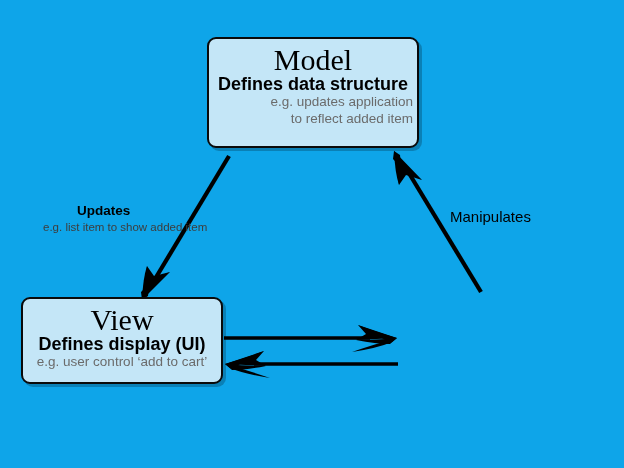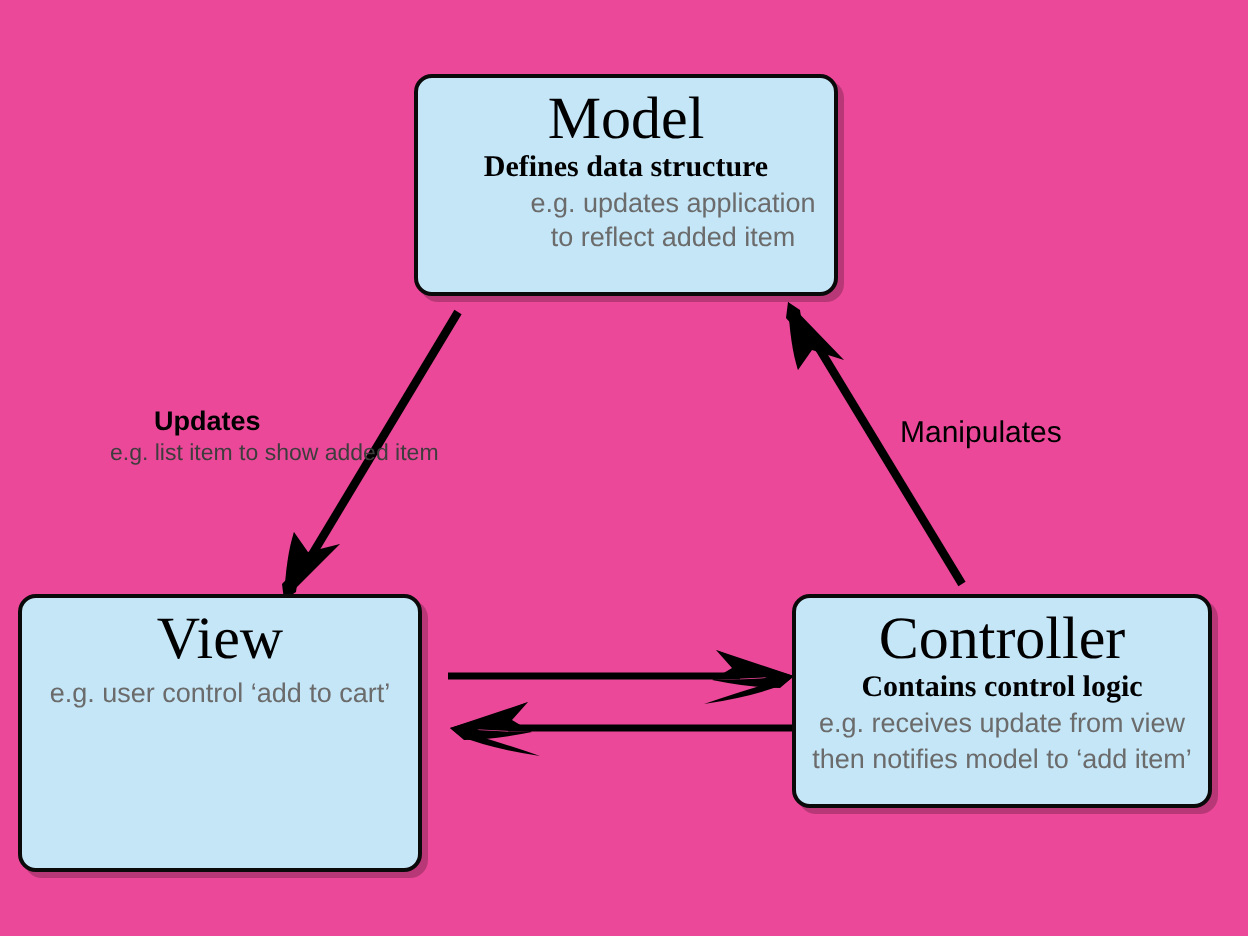--- a/index.html
+++ b/index.html
@@ -7,64 +7,64 @@
     padding: 0;
     background: #ffffff;
   }
   body {
     font-family: "Liberation Sans", sans-serif;
   }
   #canvas {
     position: relative;
     width: 624px;
     height: 468px;
-    background: #ec4899;
+    background: #0ea5e9;
     overflow: hidden;
   }
   .node {
     position: absolute;
     background: #c4e6f7;
     border: 2.5px solid #0a0a0a;
     border-radius: 9px;
     box-shadow: 3px 3px 0 rgba(0,0,0,0.22);
     box-sizing: border-box;
     text-align: center;
     padding-top: 4px;
   }
   .node-title {
     font-family: "Liberation Serif", serif;
     font-size: 30px;
     line-height: 34px;
     color: #000000;
     letter-spacing: 0px;
   }
   .node-sub {
-    font-family: Liberation Serif, serif;
+    font-family: Liberation Sans, sans-serif;
     font-weight: bold;
-    font-size: 15px;
+    font-size: 18px;
     line-height: 16px;
     color: #000000;
     margin-top: -1px;
   }
   .node-eg {
     font-family: "Liberation Sans", sans-serif;
     font-size: 13.5px;
     line-height: 17px;
     color: #6b6b6b;
     margin-top: 1px;
     padding: 0 4px;
   }
   .node-eg.left-align {
-    text-align: center;
+    text-align: right;
     padding-left: 7px;
     margin-left: 44px;
   }
 
   #model-box  { left: 207px; top: 37px;  width: 212px; height: 111px; }
-  #view-box   { left: 9px;  top: 297px; width: 202px; height: 139px; }
+  #view-box   { left: 21px;  top: 297px; width: 202px; height: 87px; }
   #ctrl-box   { left: 396px; top: 297px; width: 210px; height: 107px; }
 
   .edge-label {
     position: absolute;
     font-family: "Liberation Sans", sans-serif;
     color: #000000;
     white-space: nowrap;
   }
   .lbl-bold {
     font-weight: bold;
@@ -72,21 +72,21 @@
   }
   .lbl-plain {
     font-size: 15px;
   }
   .lbl-small {
     font-size: 11.5px;
     color: #3d3d3d;
   }
 
   #lbl-updates      { left: 77px;  top: 203px; }
-  #lbl-updates-eg   { left: 55px;  top: 221px; }
+  #lbl-updates-eg   { left: 43px;  top: 221px; }
   #lbl-manipulates  { left: 450px; top: 208px; }
   #lbl-sends        { left: 245px; top: 303px; }
   #lbl-sometimes    { left: 236px; top: 378px; }
 
   svg.arrows {
     position: absolute;
     left: 0;
     top: 0;
     width: 624px;
     height: 468px;
@@ -132,27 +132,22 @@
   </svg>
 
   <div class="node" id="model-box">
     <div class="node-title">Model</div>
     <div class="node-sub">Defines data structure</div>
     <div class="node-eg left-align">e.g. updates application to reflect added item</div>
   </div>
 
   <div class="node" id="view-box">
     <div class="node-title">View</div>
+    <div class="node-sub">Defines display (UI)</div>
     <div class="node-eg">e.g. user control ‘add to cart’</div>
   </div>
 
-  <div class="node" id="ctrl-box">
-    <div class="node-title">Controller</div>
-    <div class="node-sub">Contains control logic</div>
-    <div class="node-eg">e.g. receives update from view</div>
-    <div class="node-eg">then notifies model to ‘add item’</div>
-  </div>
 
   <div class="edge-label lbl-bold" id="lbl-updates">Updates</div>
   <div class="edge-label lbl-small" id="lbl-updates-eg">e.g. list item to show added item</div>
   <div class="edge-label lbl-plain" id="lbl-manipulates">Manipulates</div>
 
 </div>
 
 </body></html>

